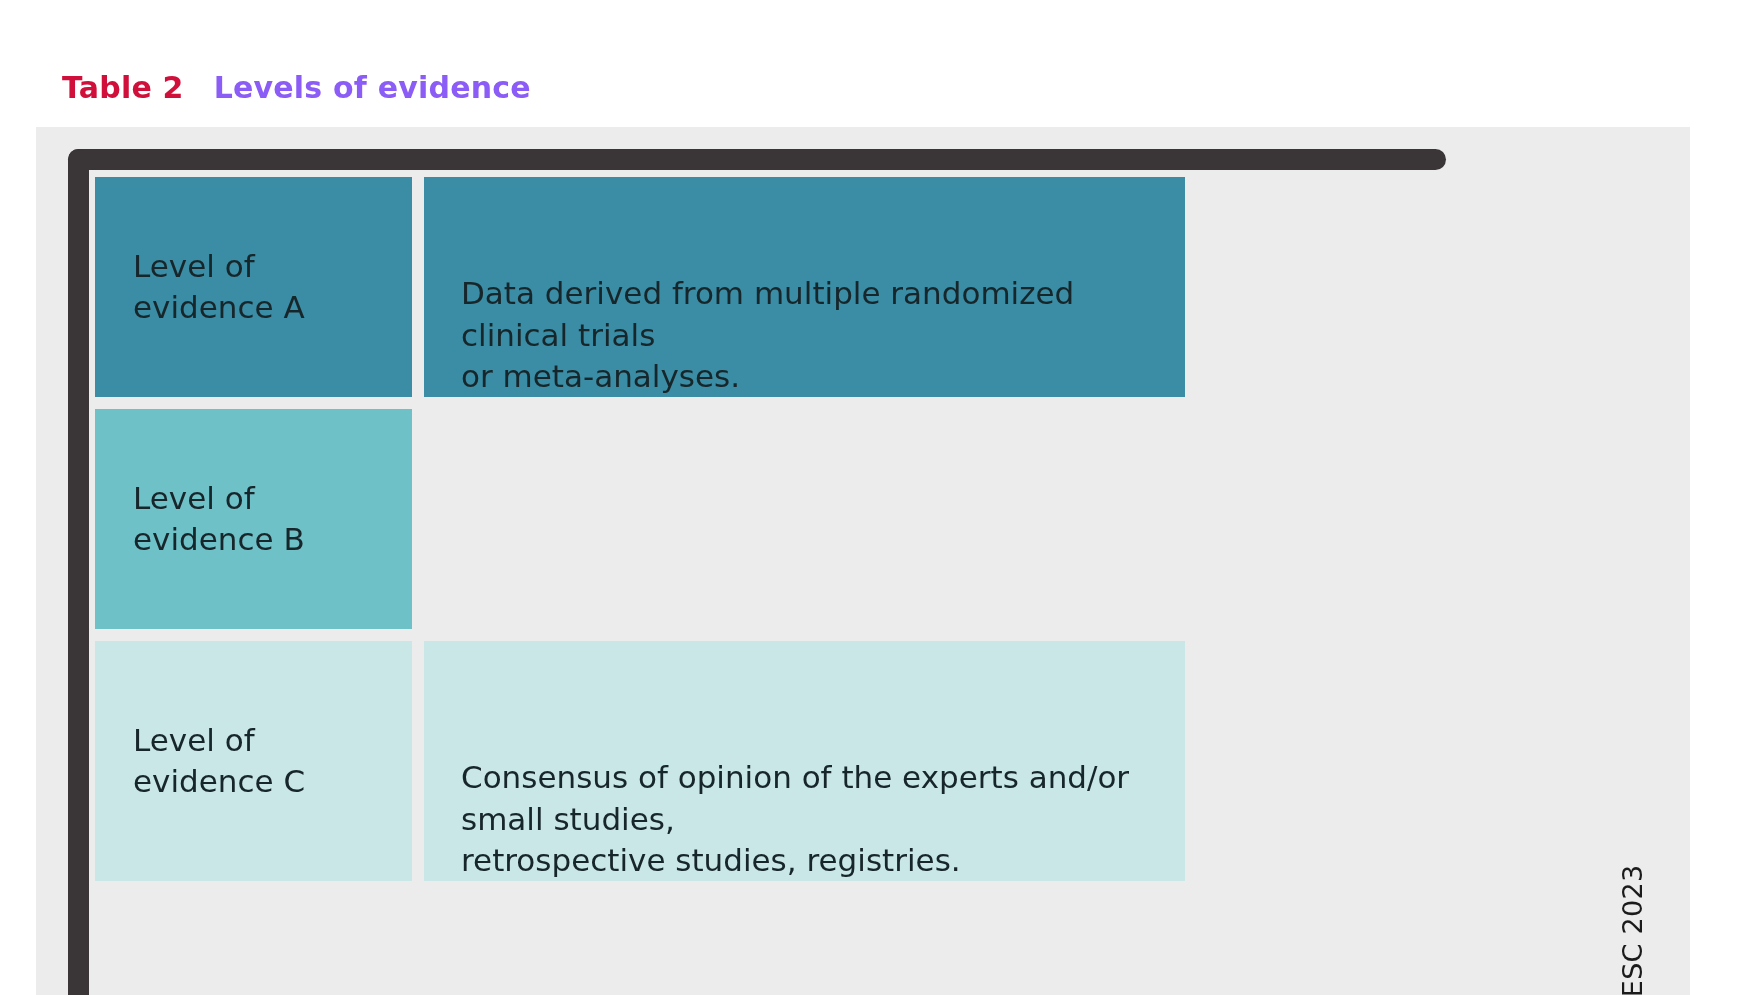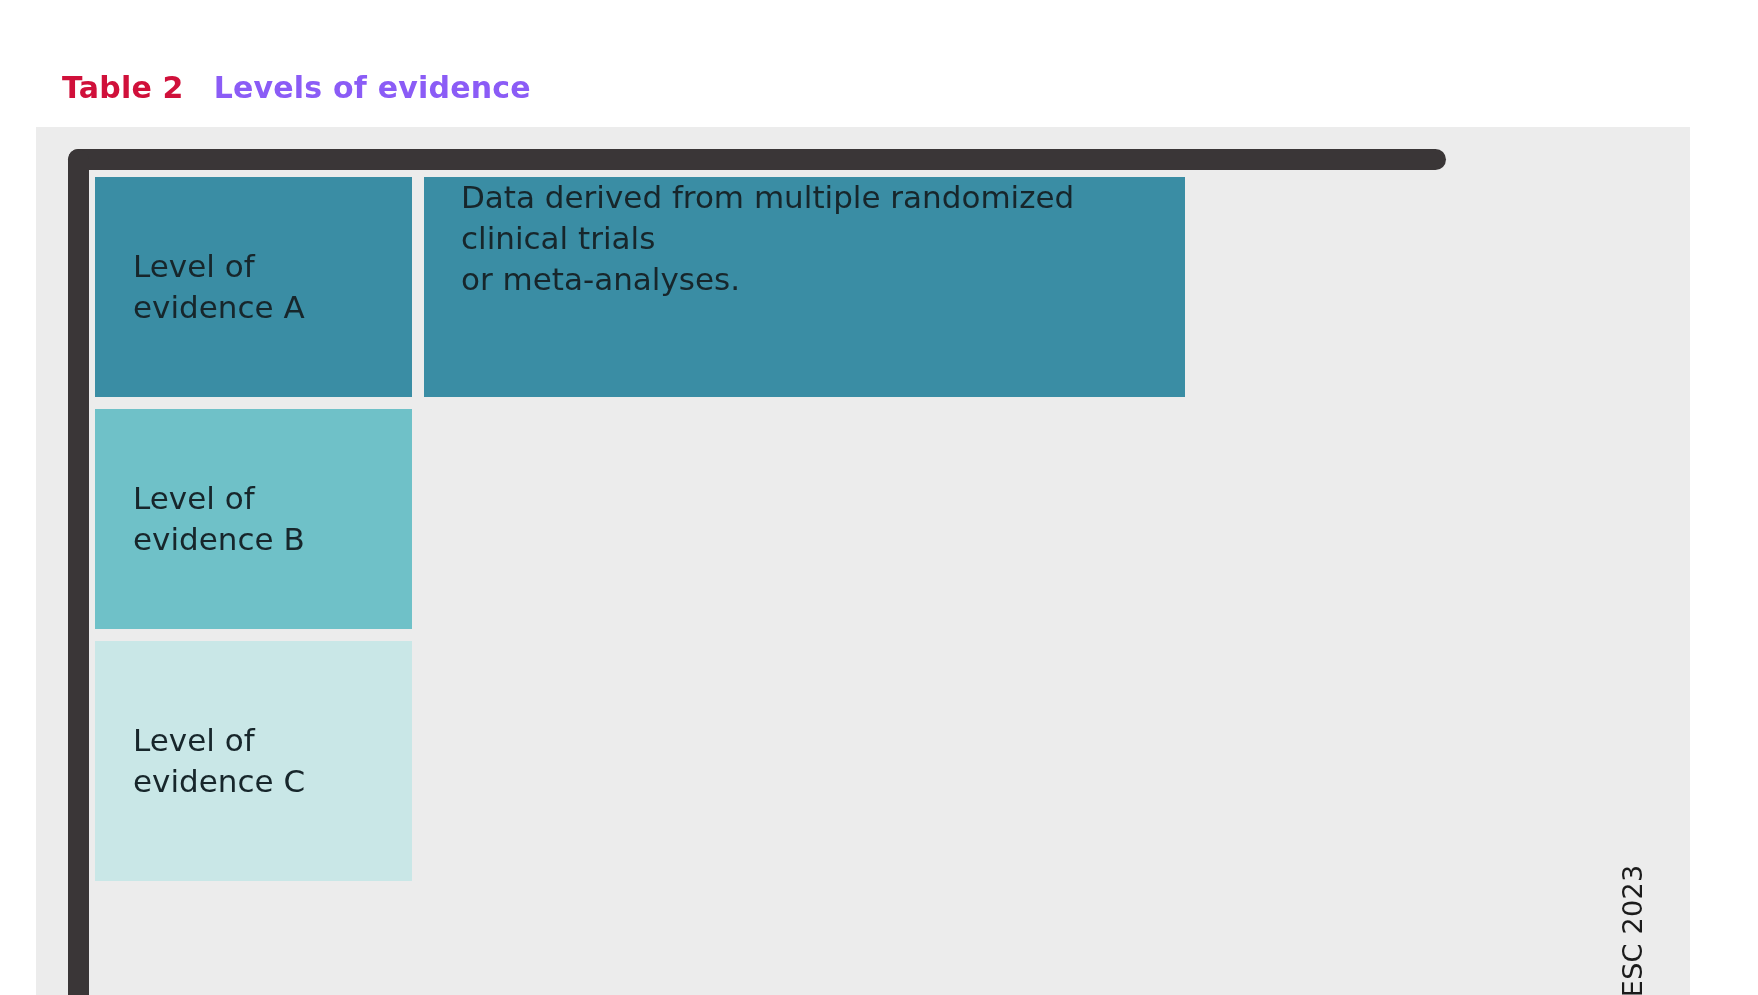--- a/index.html
+++ b/index.html
@@ -89,21 +89,21 @@
   .cell-level {
     flex: 0 0 317px;
     display: flex;
     align-items: center;
     padding-left: 38px;
     box-sizing: border-box;
   }
   .cell-desc {
     flex: 1 1 auto;
     display: flex;
-    align-items: flex-start;
+    align-items: flex-end;
     padding-left: 37px;
     box-sizing: border-box;
   }
   .cell-text {
     font-size: 31px;
     line-height: 1.33;
     color: #17262b;
     font-weight: 400;
     white-space: pre-line;
   }
@@ -168,19 +168,23 @@
       <span class="cell-text">Level of
 evidence B</span>
     </div>
   </div>
 
   <div class="evidence-row row-c">
     <div class="cell-level">
       <span class="cell-text">Level of
 evidence C</span>
     </div>
+    <div class="cell-desc">
+      <span class="cell-text">Consensus of opinion of the experts and/or small studies,
+retrospective studies, registries.</span>
+    </div>
   </div>
 
 </div>
 
 <div id="copyright-note">
   <span>©ESC 2023</span>
 </div>
 
 </body></html>

